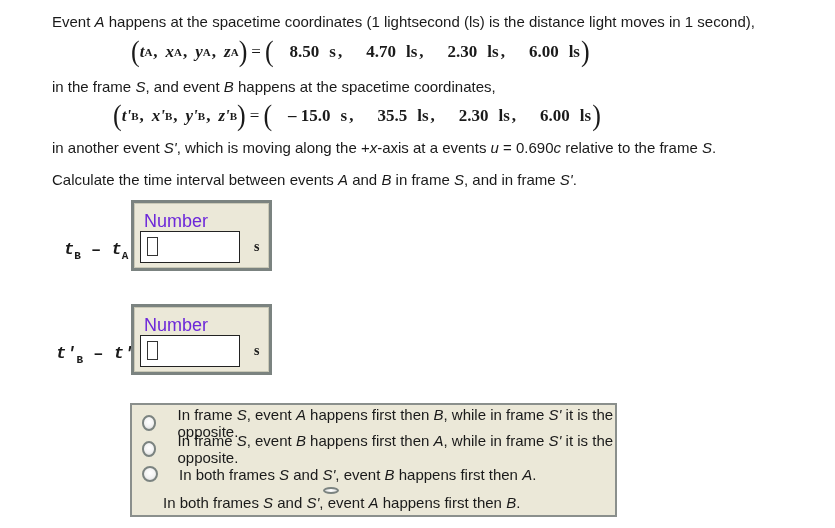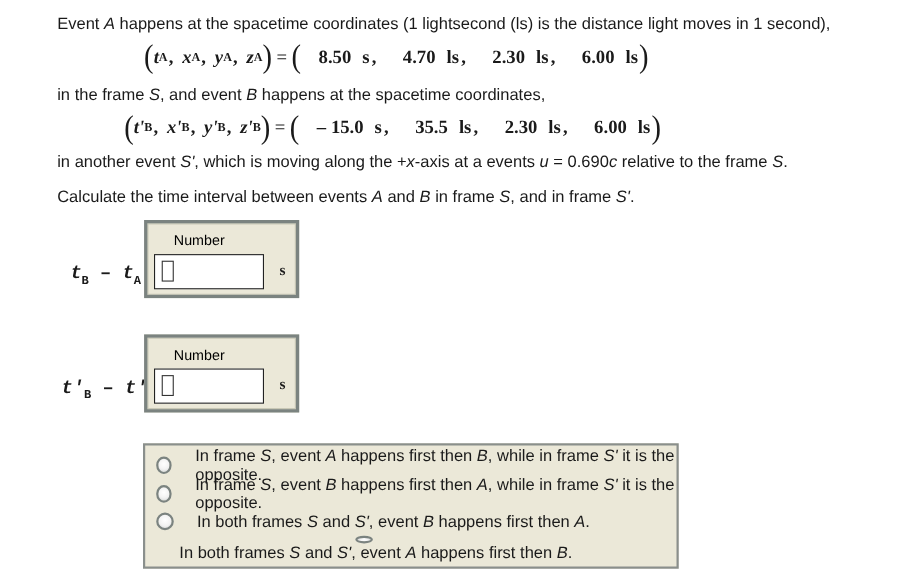--- a/index.html
+++ b/index.html
@@ -12,21 +12,21 @@
     .eq .var { font-style: italic; }
     .eq sub { font-size: 11px; font-style: normal; vertical-align: -4px; }
     .eq .sep { margin: 0 8px 0 1px; }
     .eq .val { margin-right: 10px; padding-left: 16px; }
     .eq .unit { margin-right: 1px; }
     .eq .eqsign { font-weight: normal; margin: 0 4px; }
     i { font-style: italic; }
 
     .answer-box { position: absolute; background: #ebe8d8; border: 3px solid #7b8380;
                   box-shadow: inset 0 0 0 1px #c9c8b6; box-sizing: border-box; }
-    .answer-box .lbl { position: absolute; left: 24px; top: 8px; font-size: 13px; color: #000000; }
+    .answer-box .lbl { position: absolute; left: 10px; top: 8px; font-size: 18px; color: #6d28d9; }
     .answer-box .inp { position: absolute; left: 6px; top: 28px; width: 100px; height: 32px;
                        background: #fff; border: 1px solid #222; box-sizing: border-box; }
     .answer-box .cursor { position: absolute; left: 6px; top: 5px; width: 11px; height: 19px;
                           border: 1px solid #333; box-sizing: border-box; }
     .answer-box .unit { position: absolute; left: 120px; top: 36px; font-family: "Liberation Serif", serif;
                         font-weight: bold; font-size: 14px; }
     .lhs { position: absolute; font-family: Liberation Mono, monospace; font-weight: bold;
            font-size: 17px; white-space: nowrap; }
     .lhs sub { font-size: 11px; vertical-align: -5px; }
     .lhs .v { font-style: italic; }

